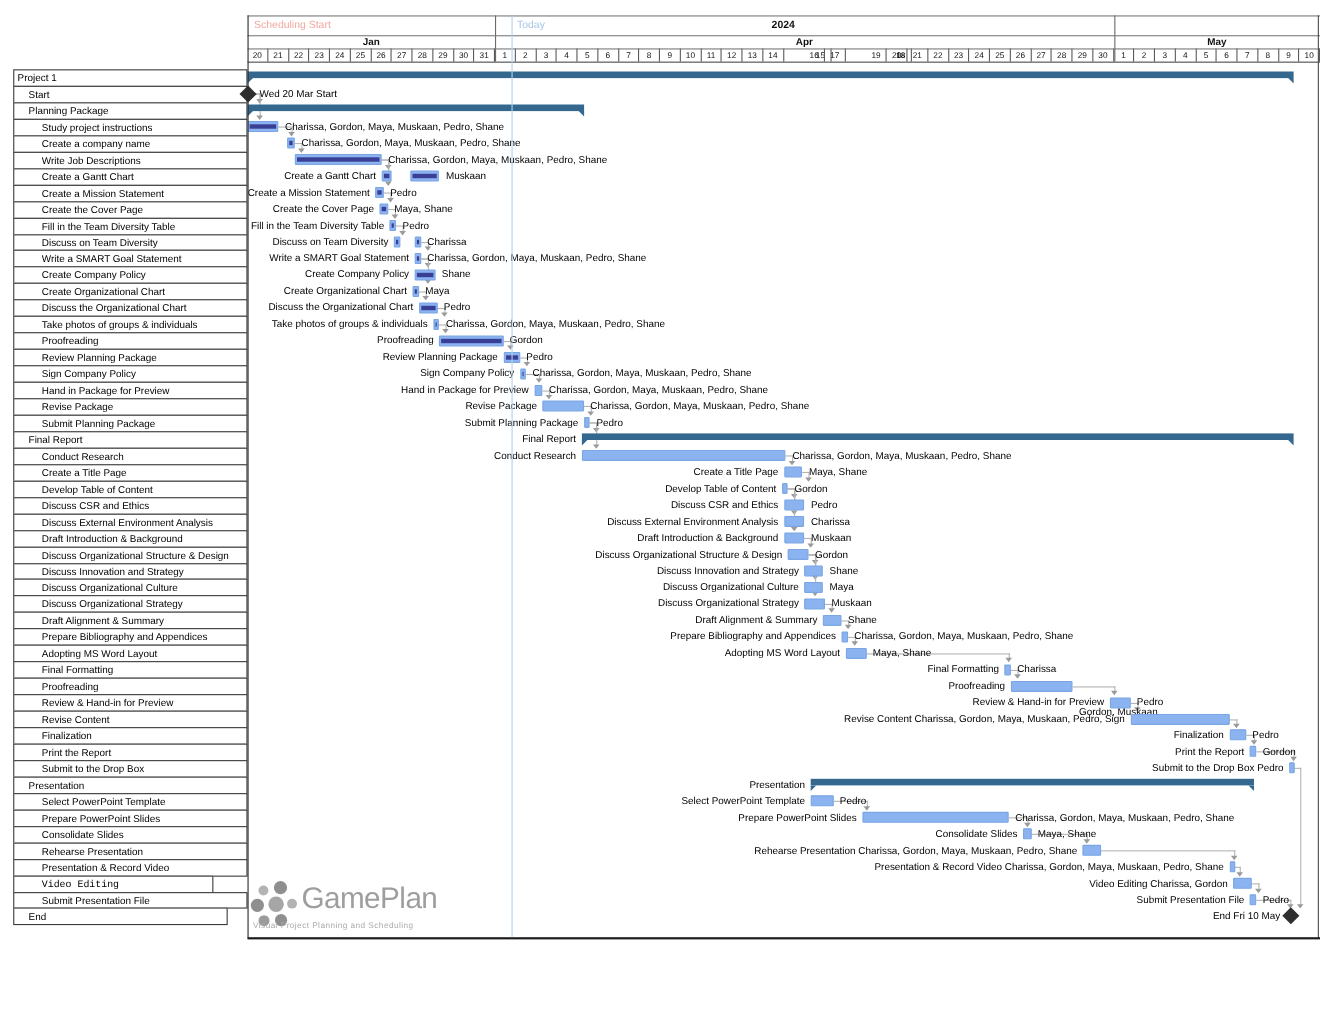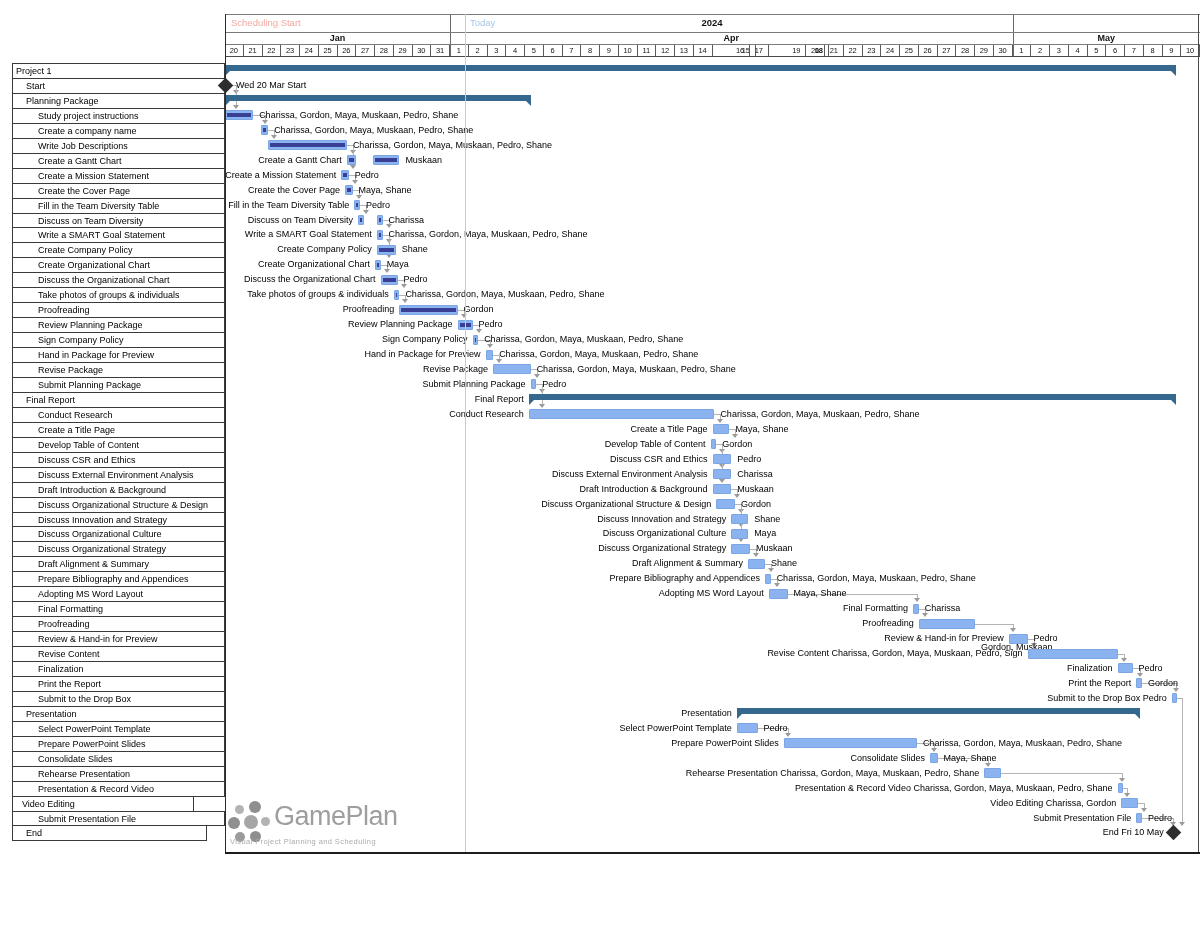--- a/index.html
+++ b/index.html
@@ -152,21 +152,21 @@
       <div class="trow" style="top: 583px; height: 16px; width: 213px; line-height: 15px; padding-left: 25px;">Revise Content</div>
       <div class="trow" style="top: 598px; height: 16px; width: 213px; line-height: 15px; padding-left: 25px;">Finalization</div>
       <div class="trow" style="top: 613px; height: 16px; width: 213px; line-height: 15px; padding-left: 25px;">Print the Report</div>
       <div class="trow" style="top: 628px; height: 16px; width: 213px; line-height: 15px; padding-left: 25px;">Submit to the Drop Box</div>
       <div class="trow" style="top: 643px; height: 16px; width: 213px; line-height: 15px; padding-left: 13px;">Presentation</div>
       <div class="trow" style="top: 658px; height: 16px; width: 213px; line-height: 15px; padding-left: 25px;">Select PowerPoint Template</div>
       <div class="trow" style="top: 673px; height: 16px; width: 213px; line-height: 15px; padding-left: 25px;">Prepare PowerPoint Slides</div>
       <div class="trow" style="top: 688px; height: 16px; width: 213px; line-height: 15px; padding-left: 25px;">Consolidate Slides</div>
       <div class="trow" style="top: 703px; height: 16px; width: 213px; line-height: 15px; padding-left: 25px;">Rehearse Presentation</div>
       <div class="trow" style="top: 718px; height: 16px; width: 213px; line-height: 15px; padding-left: 25px;">Presentation &amp; Record Video</div>
-      <div class="trow" style="top: 733px; height: 16px; width: 182px; line-height: 15px; padding-left: 9px;">Video Editing</div>
+      <div class="trow" style="top: 733px; height: 16px; width: 182px; line-height: 15px; padding-left: 25px; font-family: Liberation Mono, monospace;">Video Editing</div>
       <div class="trow" style="top: 748px; height: 15px; width: 213px; line-height: 14px; padding-left: 25px;">Submit Presentation File</div>
       <div class="trow" style="top: 762px; height: 16px; width: 195px; line-height: 15px; padding-left: 13px;">End</div>
     </div>
   <div id="gantt" class="abs" style="left:0;top:0;width:1200px;height:927px;">
       <div class="conn-h" style="left: 230px; top: 85.425px; width: 7px;"></div>
       <div class="conn-v" style="left: 236px; top: 85.425px; height: 5.475px;"></div>
       <div class="conn-a" style="left: 233px; top: 89.9px;"></div>
       <div class="conn-h" style="left: 230px; top: 85.425px; width: 7px;"></div>
       <div class="conn-v" style="left: 236px; top: 85.425px; height: 20.425px;"></div>
       <div class="conn-a" style="left: 233px; top: 104.85px;"></div>

